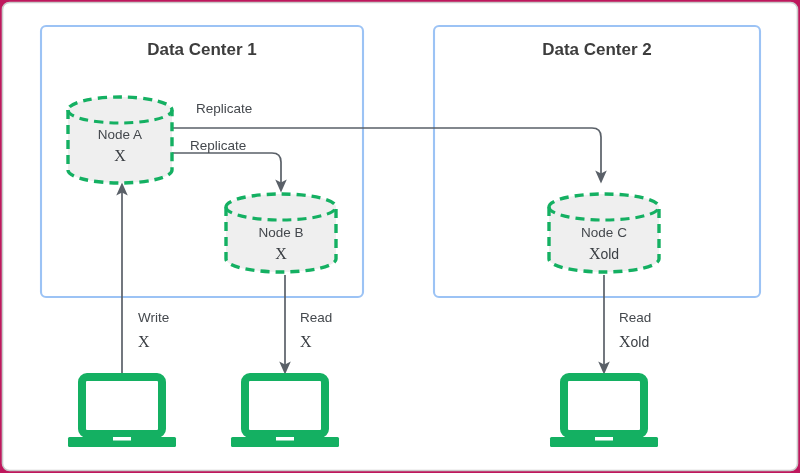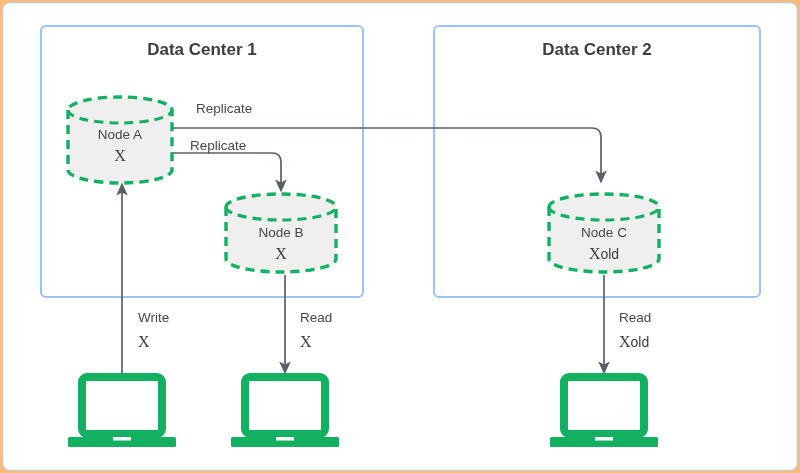--- a/index.html
+++ b/index.html
@@ -8,21 +8,21 @@
     background: #ffffff;
   }
   body {
     font-family: "Liberation Sans", sans-serif;
   }
   #canvas {
     position: relative;
     width: 800px;
     height: 473px;
     overflow: hidden;
-    background: #fdba74;
+    background: #be185d;
   }
   #diagram-svg {
     position: absolute;
     top: 0;
     left: 0;
     width: 800px;
     height: 473px;
   }
   .dc-title {
     font-family: "Liberation Sans", sans-serif;

